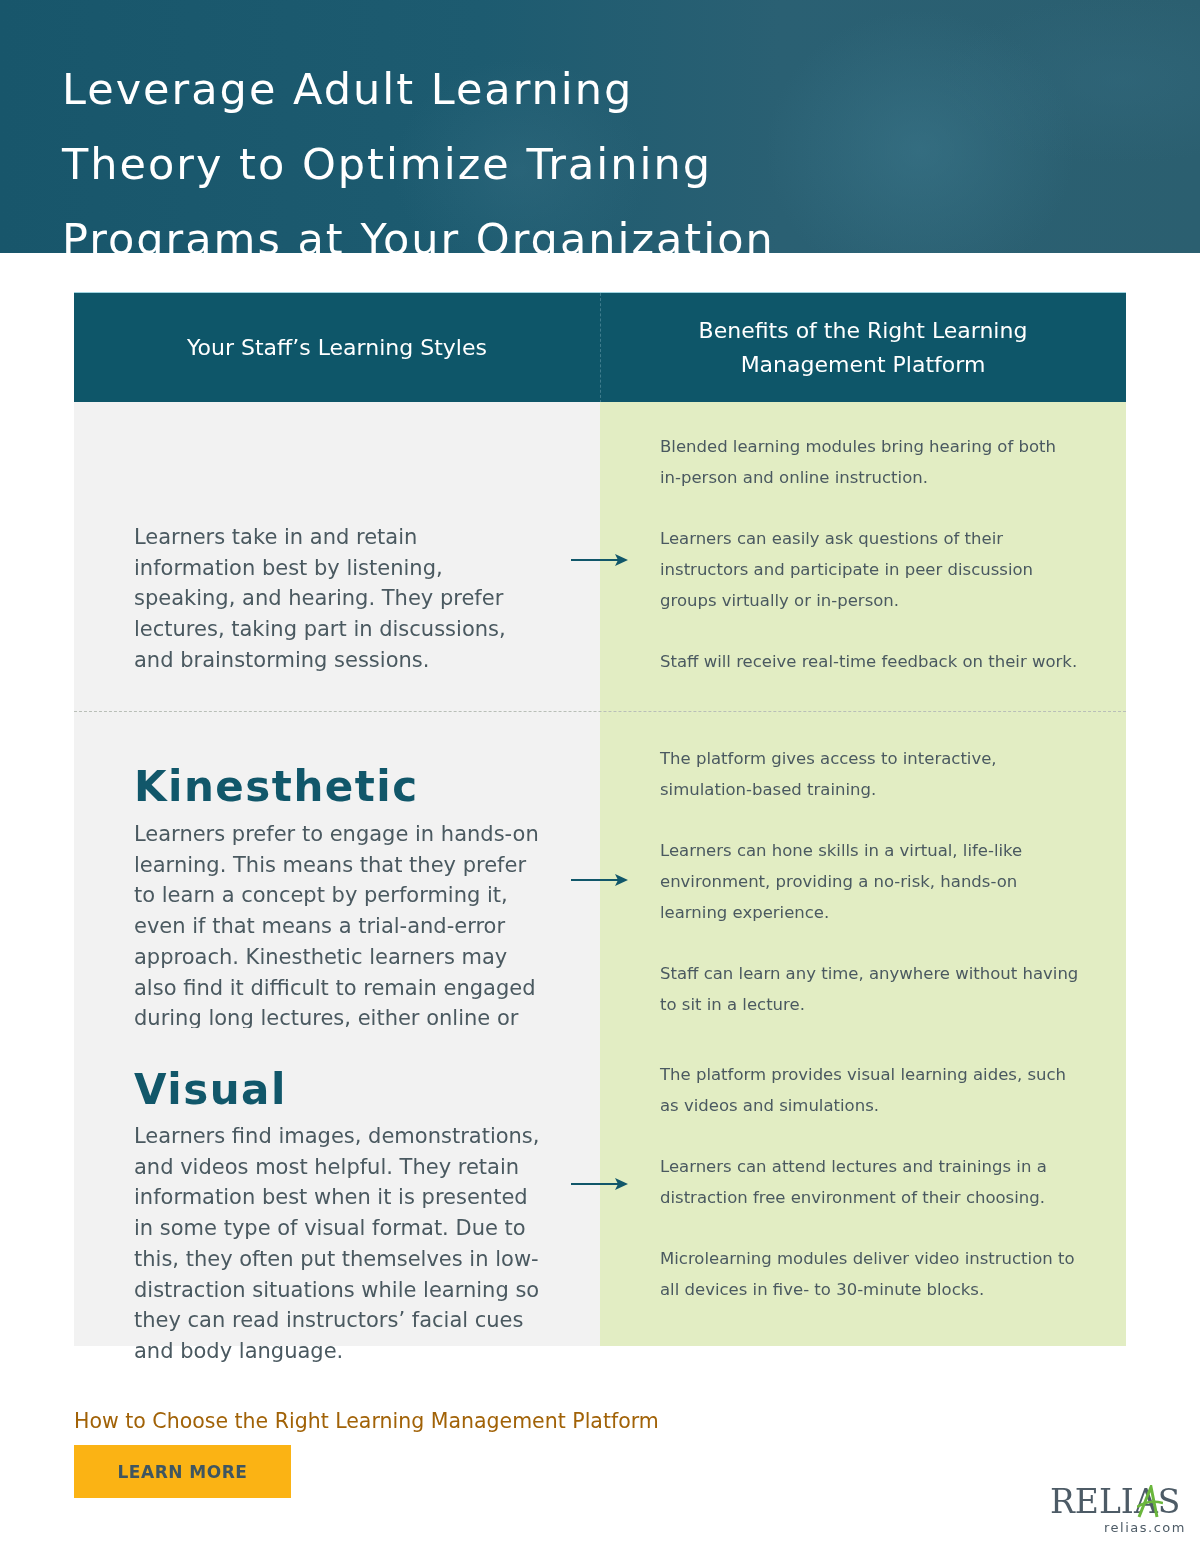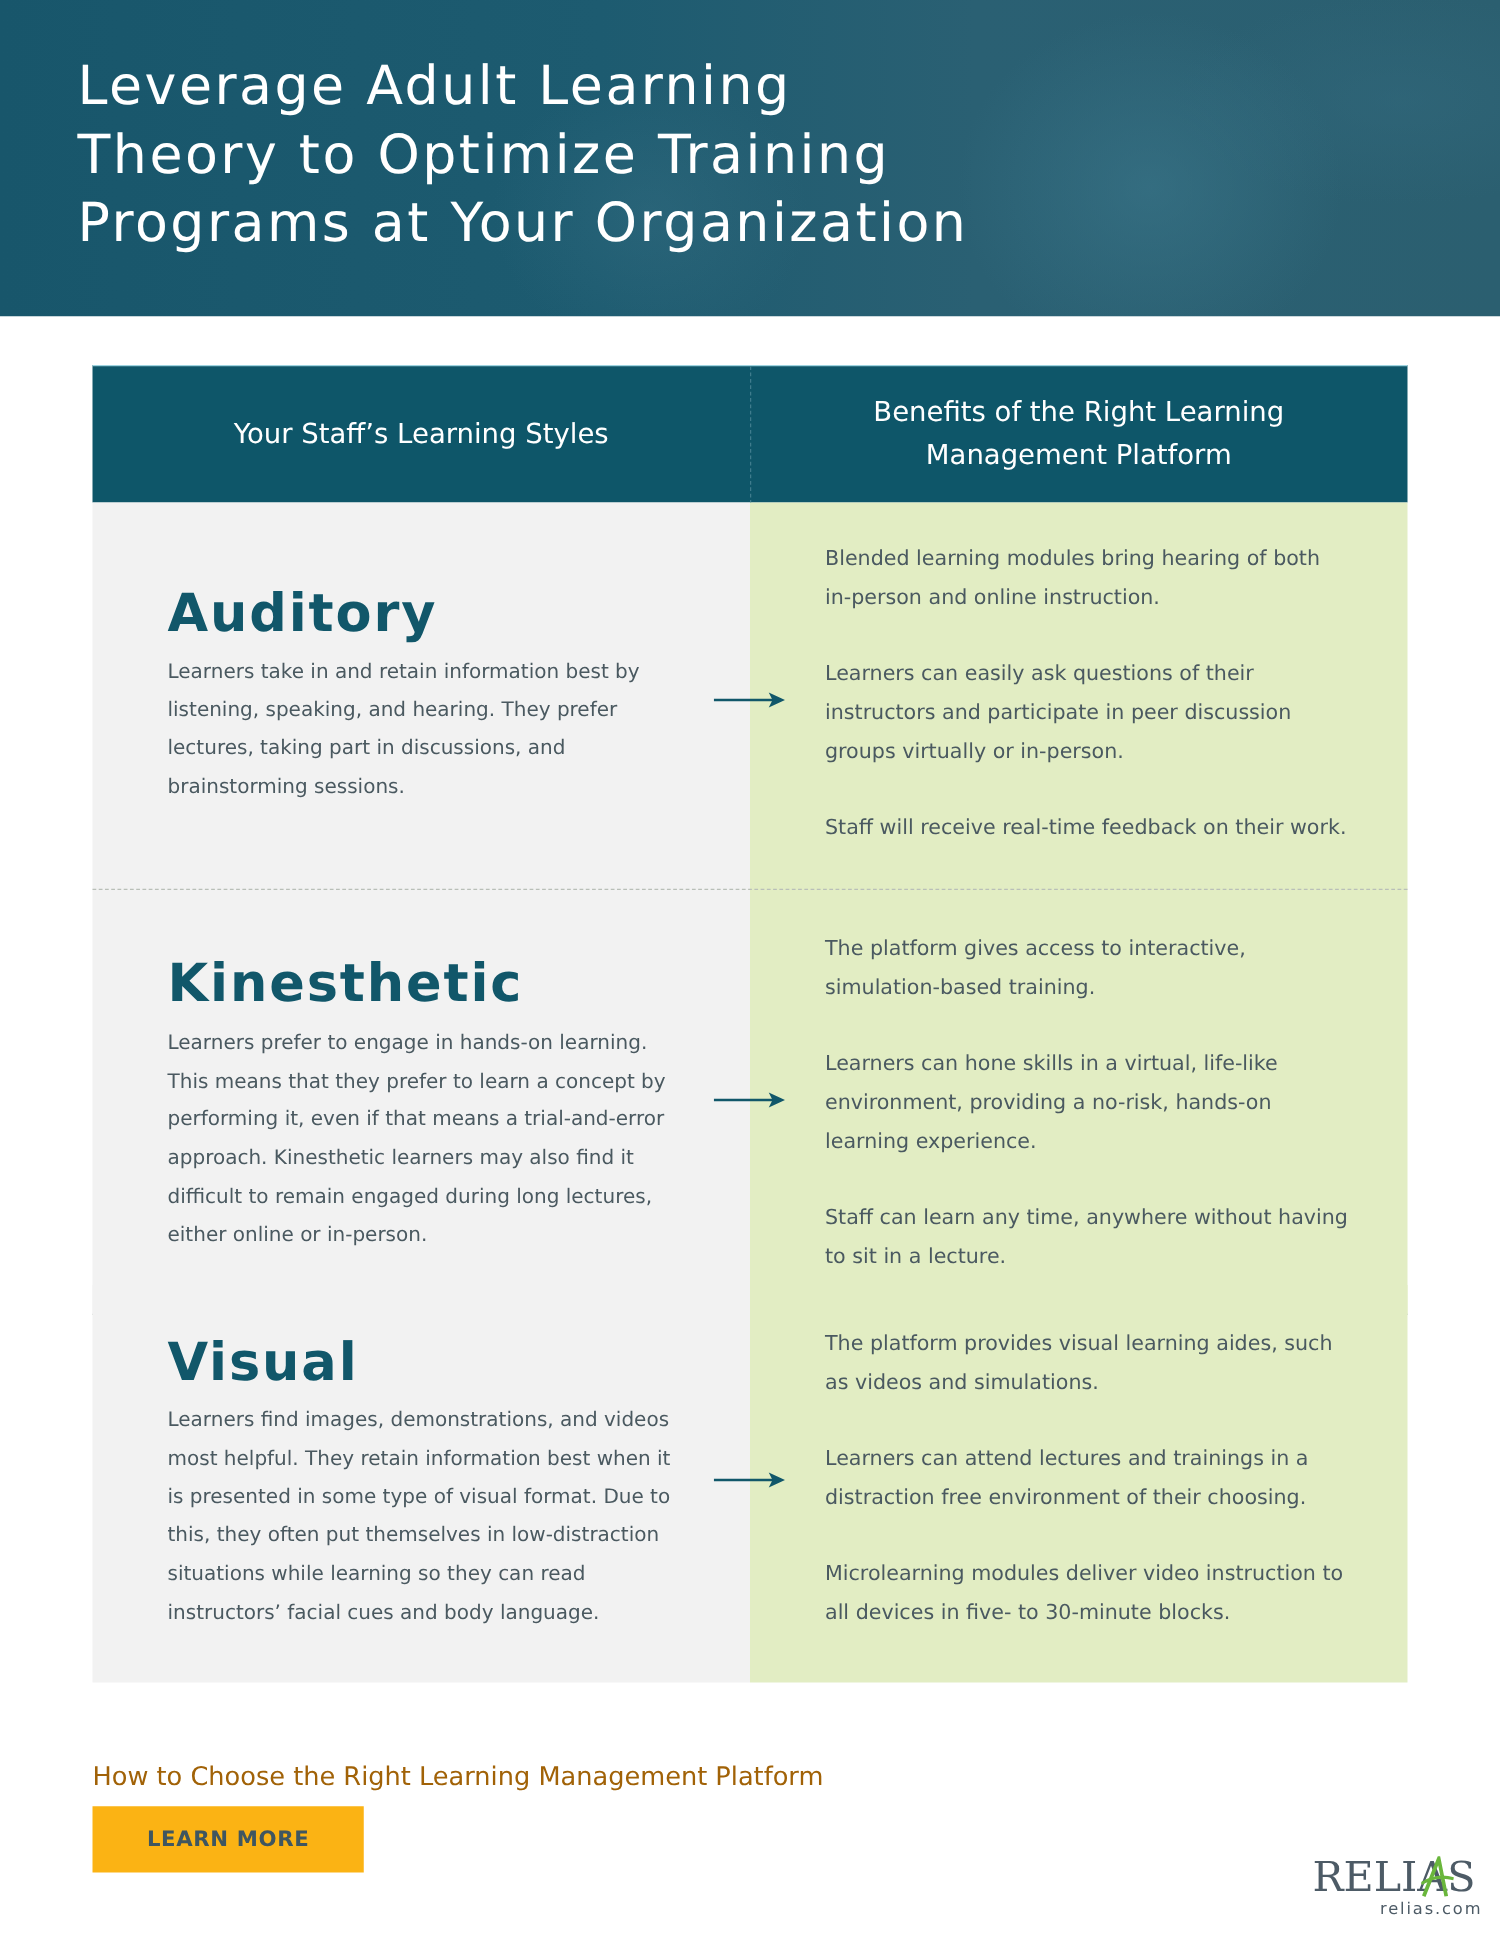--- a/index.html
+++ b/index.html
@@ -12,21 +12,21 @@
       radial-gradient(ellipse 220px 200px at 920px 150px, rgba(60,120,140,0.55), rgba(0,0,0,0) 70%),
       radial-gradient(ellipse 180px 160px at 520px 170px, rgba(60,115,135,0.35), rgba(0,0,0,0) 70%),
       radial-gradient(ellipse 260px 120px at 1120px 80px, rgba(50,105,125,0.5), rgba(0,0,0,0) 70%),
       linear-gradient(90deg, #18566b 0%, #1d5b70 40%, #2a6073 65%, #2b5f70 100%);
   }
   .hero-title {
     position: absolute; left: 62px; top: 42px; width: 760px;
     color: #ffffff; font-size: 43px; line-height: 55px; letter-spacing: 2px;
     font-family: "DejaVu Sans", sans-serif; font-weight: normal;
   }
-  .hero-title span { display: block; white-space: nowrap; }
+  .hero-title span { display: block; white-space: nowrap; margin-top: 20px; }
 
   .table {
     position: absolute; left: 74px; top: 292px; width: 1052px; height: 1078px;
   }
   .thead {
     position: absolute; left: 0; top: 0; width: 1052px; height: 110px;
     background: #0e5669; border-top: 1px solid #9fd4e0;
   }
   .thead .col-divider {
     position: absolute; left: 526px; top: 0; width: 0; height: 110px;
@@ -48,21 +48,21 @@
   .row .sep {
     position: absolute; left: 0; bottom: 0; width: 1052px; height: 0;
     border-top: 1px dashed #b9bfb8;
   }
   .style-title {
     position: absolute; left: 60px; color: #11576a;
     font-size: 42px; font-weight: bold; letter-spacing: 1.5px; line-height: 50px;
   }
   .style-desc {
     position: absolute; left: 60px; width: 410px;
-    color: #4a5960; font-size: 16px; line-height: 30.7px;
+    color: #4a5960; font-size: 21px; line-height: 30.7px;
   }
   .arrow {
     position: absolute; left: 497px; width: 58px; height: 16px;
   }
   .benefits {
     position: absolute; left: 586px; width: 420px;
     color: #4a5960; font-size: 16.5px; line-height: 30.7px;
   }
   .benefits p { margin-bottom: 30.7px; }
   .benefits p:last-child { margin-bottom: 0; }
@@ -104,21 +104,20 @@
 
 <section class="table">
   <div class="thead">
     <div class="th left">Your Staff’s Learning Styles</div>
     <div class="col-divider"></div>
     <div class="th right">Benefits of the Right Learning Management Platform</div>
   </div>
 
   <div class="row" style="top:110px; height:310px;">
     <div class="lcell">
-      <h2 class="style-title" style="top:64px;">Auditory</h2>
       <p class="style-desc" style="top:120px;">Learners take in and retain information best by listening, speaking, and hearing. They prefer lectures, taking part in discussions, and brainstorming sessions.</p>
     </div>
     <div class="rcell"></div>
     <svg class="arrow" style="top:150px;" viewBox="0 0 58 16">
       <line x1="0" y1="8" x2="48" y2="8" stroke="#11576a" stroke-width="2"></line>
       <polygon points="44,2 57,8 44,14 47,8" fill="#11576a"></polygon>
     </svg>
     <div class="benefits" style="top:30px;">
       <p>Blended learning modules bring hearing of both in-person and online instruction.</p>
       <p>Learners can easily ask questions of their instructors and participate in peer discussion groups virtually or in-person.</p>

